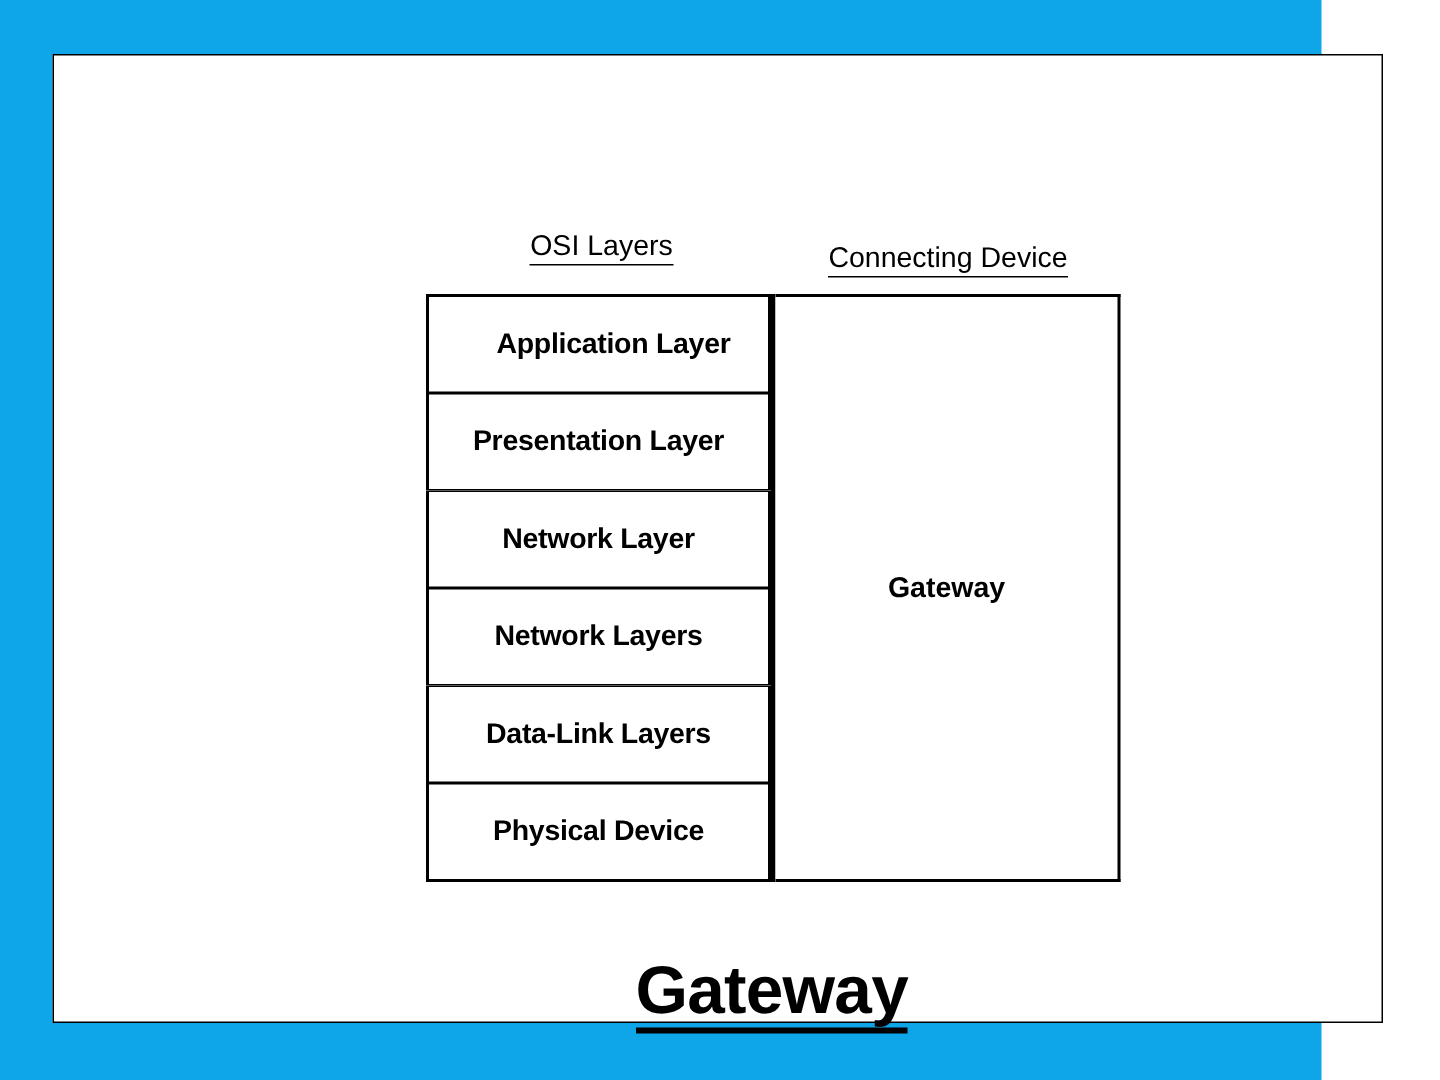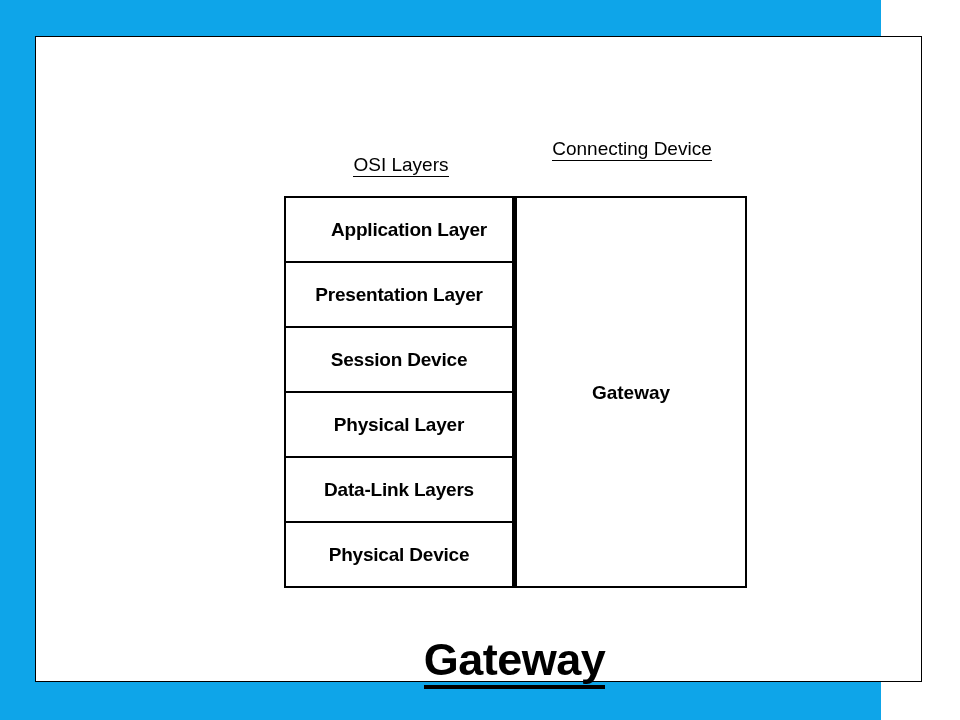--- a/index.html
+++ b/index.html
@@ -49,21 +49,21 @@
     border-bottom: 1.5px solid #000000;
     padding-bottom: 2px;
   }
   #heading-osi {
     left: 249px;
     top: 118px;
     width: 232px;
   }
   #heading-device {
     left: 481px;
-    top: 102px;
+    top: 126px;
     width: 230px;
   }
 
   
   #table {
     position: absolute;
     left: 248px;
     top: 159px;
     width: 463px;
     height: 392px;
@@ -170,26 +170,26 @@
 
         <div class="layer-box">
           <span class="layer-label">Application Layer</span>
         </div>
 
         <div class="layer-box">
           <span class="layer-label">Presentation Layer</span>
         </div>
 
         <div class="layer-box">
-          <span class="layer-label">Session Device</span>
-        </div>
-
-
-        <div class="layer-box">
-          <span class="layer-label">Physical Layer</span>
+          <span class="layer-label">Network Layer</span>
+        </div>
+
+
+        <div class="layer-box">
+          <span class="layer-label">Network Layers</span>
         </div>
 
         <div class="layer-box">
           <span class="layer-label">Data-Link Layers</span>
         </div>
 
         <div class="layer-box">
           <span class="layer-label">Physical Device</span>
         </div>
 

